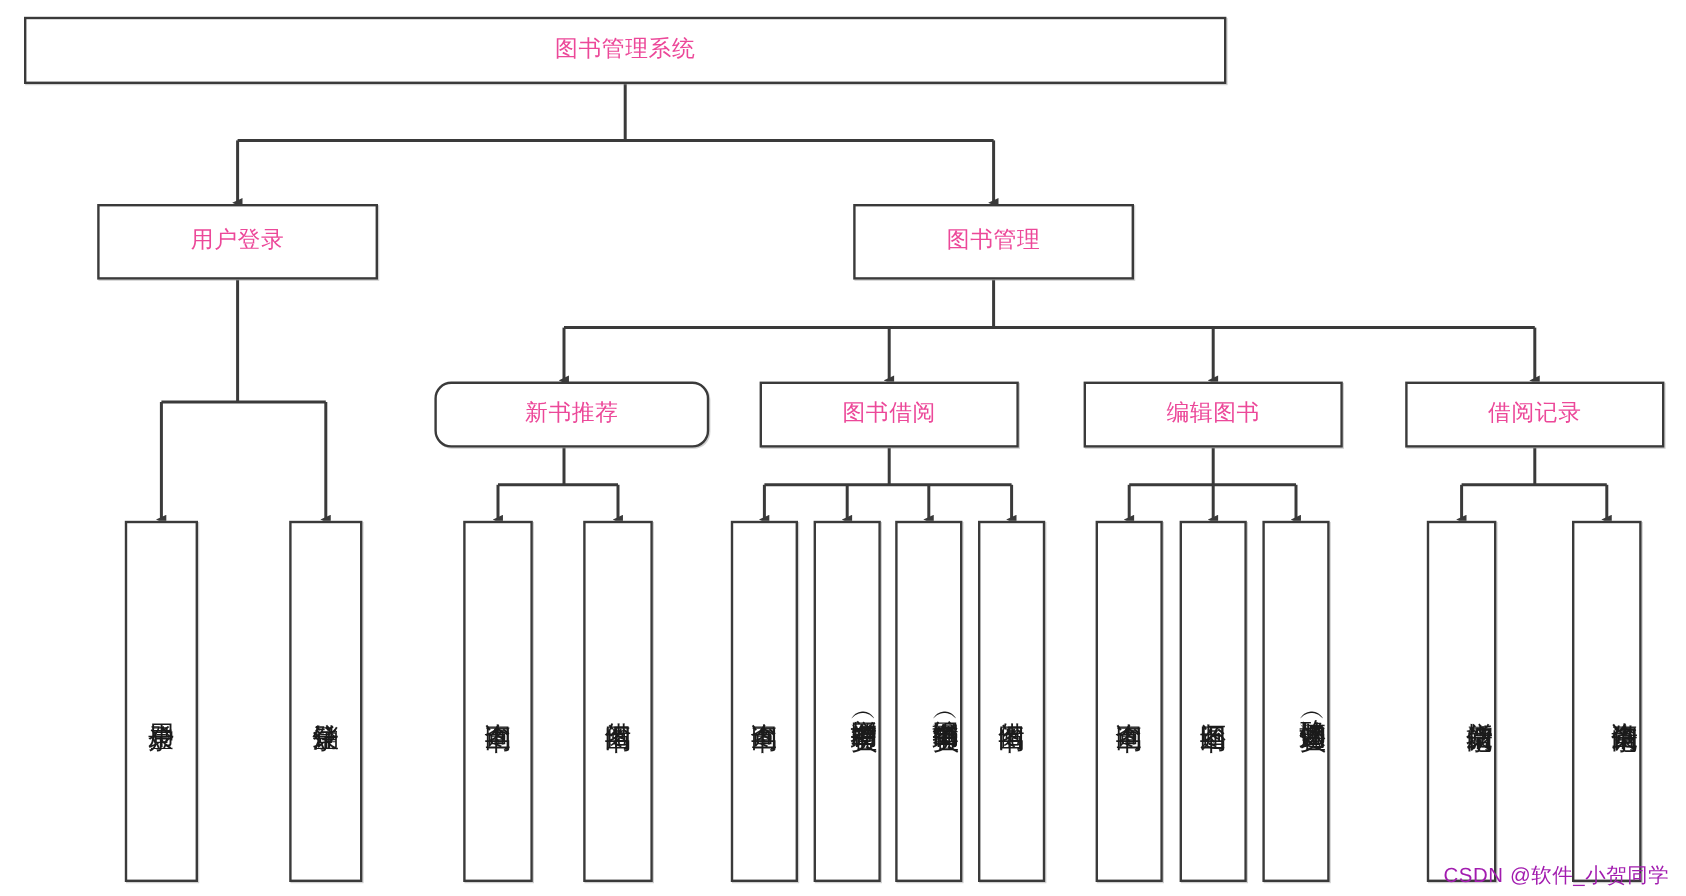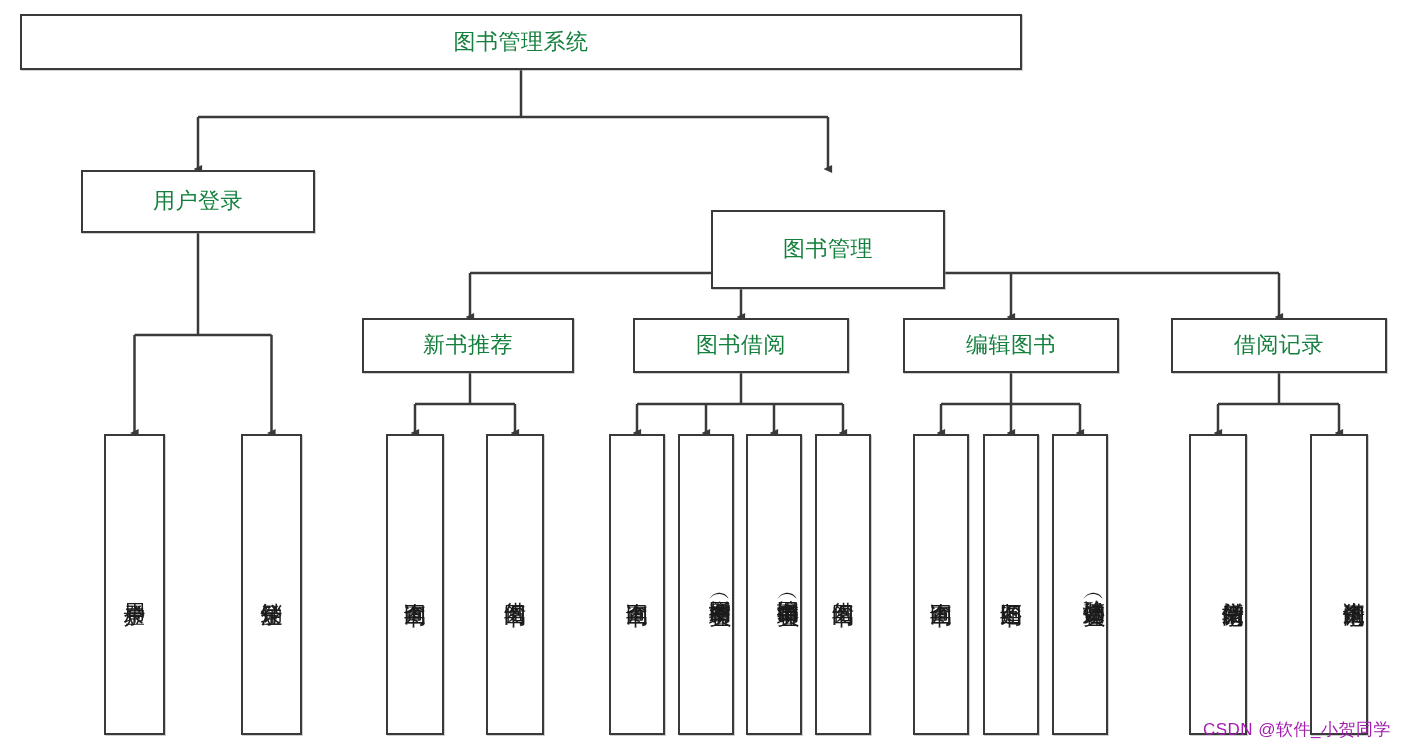--- a/index.html
+++ b/index.html
@@ -30,22 +30,22 @@
   }
   .node-label-h {
     position: absolute;
     left: 0;
     top: 0;
     width: 100%;
     height: 100%;
     display: flex;
     align-items: center;
     justify-content: center;
-    font-size: 22px;
-    color: #15803d;
+    font-size: 19px;
+    color: #ec4899;
     letter-spacing: 0.5px;
     line-height: 1.2;
     white-space: nowrap;
   }
   .node-label-v {
     position: absolute;
     left: 0;
     top: 0;
     width: 100%;
     height: 100%;
@@ -129,24 +129,24 @@
       </g>
   </svg>
 
   <div id="node-layer">
       <div class="node-box" style="left: 20px; top: 14px; width: 1002px; height: 56px;">
         <div class="node-label-h">图书管理系统</div>
       </div>
       <div class="node-box" style="left: 81px; top: 170px; width: 234px; height: 63px;">
         <div class="node-label-h">用户登录</div>
       </div>
-      <div class="node-box" style="left: 711px; top: 170px; width: 234px; height: 79px; margin-top: 40px;">
+      <div class="node-box" style="left: 711px; top: 170px; width: 234px; height: 63px;">
         <div class="node-label-h">图书管理</div>
       </div>
-      <div class="node-box" style="left: 362px; top: 318px; width: 212px; height: 55px;">
+      <div class="node-box" style="left: 362px; top: 318px; width: 229px; height: 55px; border-radius: 14px;">
         <div class="node-label-h">新书推荐</div>
       </div>
       <div class="node-box" style="left: 633px; top: 318px; width: 216px; height: 55px; padding-left: 28px;">
         <div class="node-label-h">图书借阅</div>
       </div>
       <div class="node-box" style="left: 903px; top: 318px; width: 216px; height: 55px;">
         <div class="node-label-h">编辑图书</div>
       </div>
       <div class="node-box" style="left: 1171px; top: 318px; width: 216px; height: 55px;">
         <div class="node-label-h">借阅记录</div>

